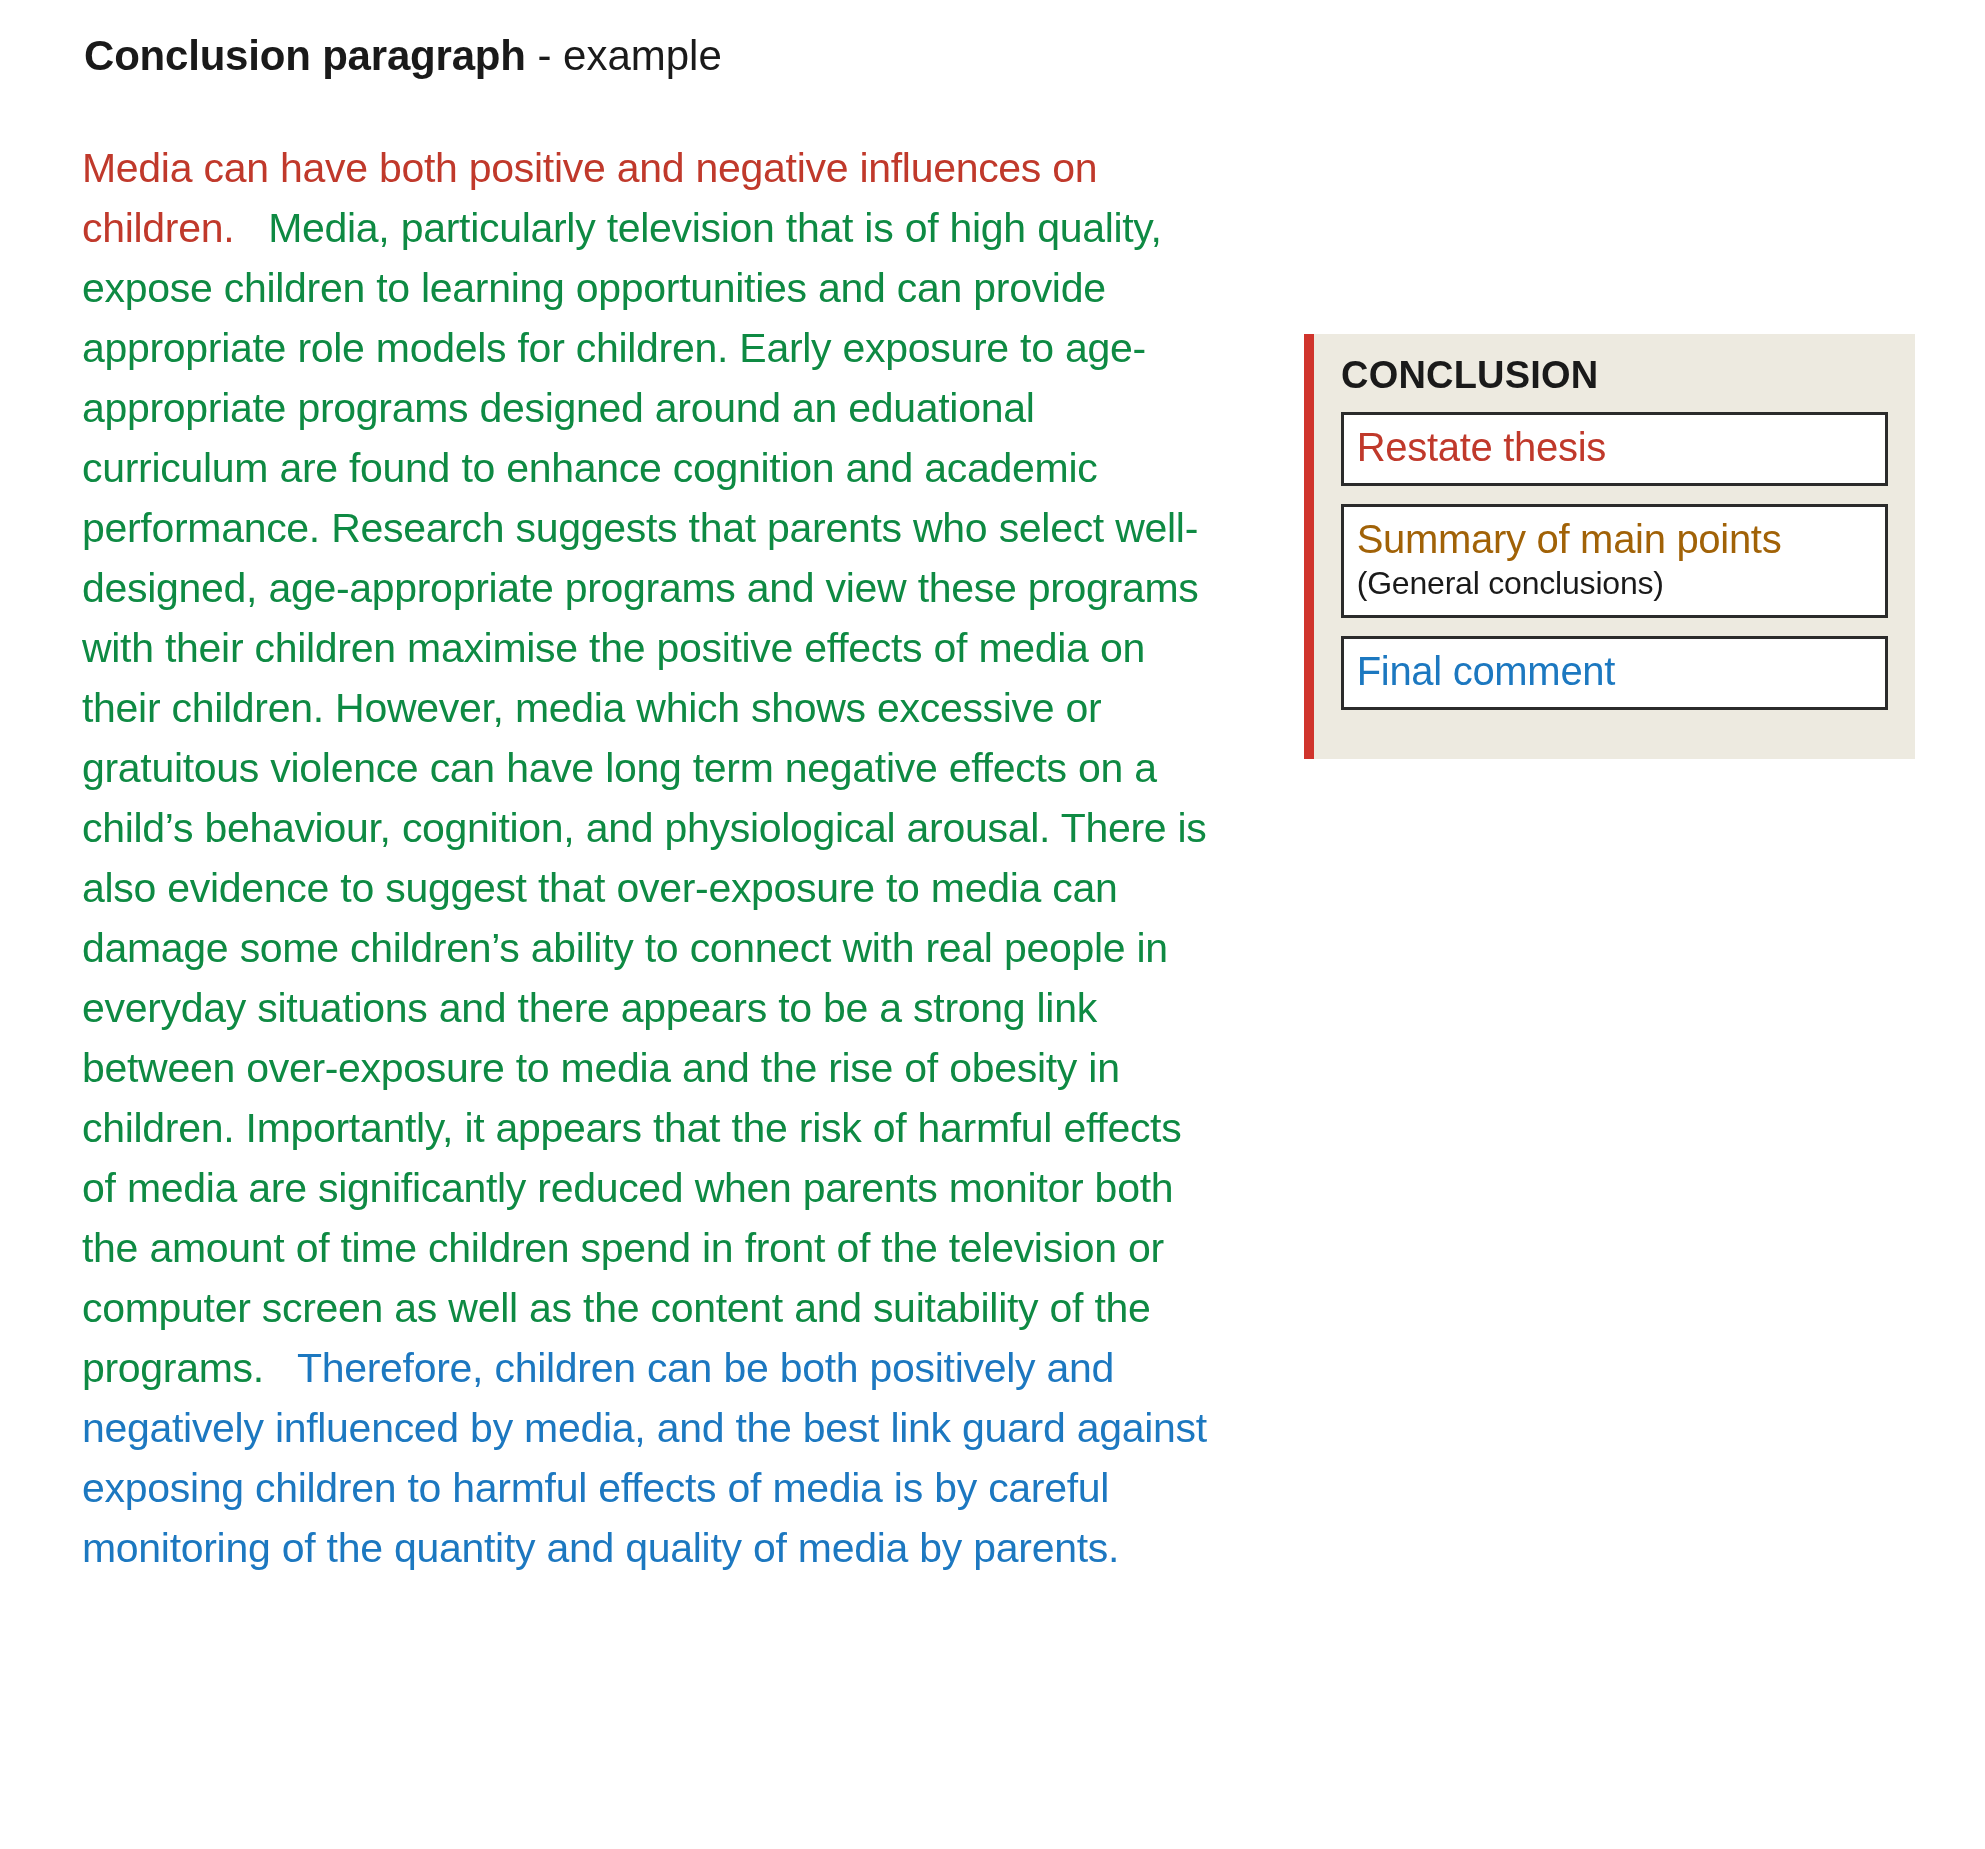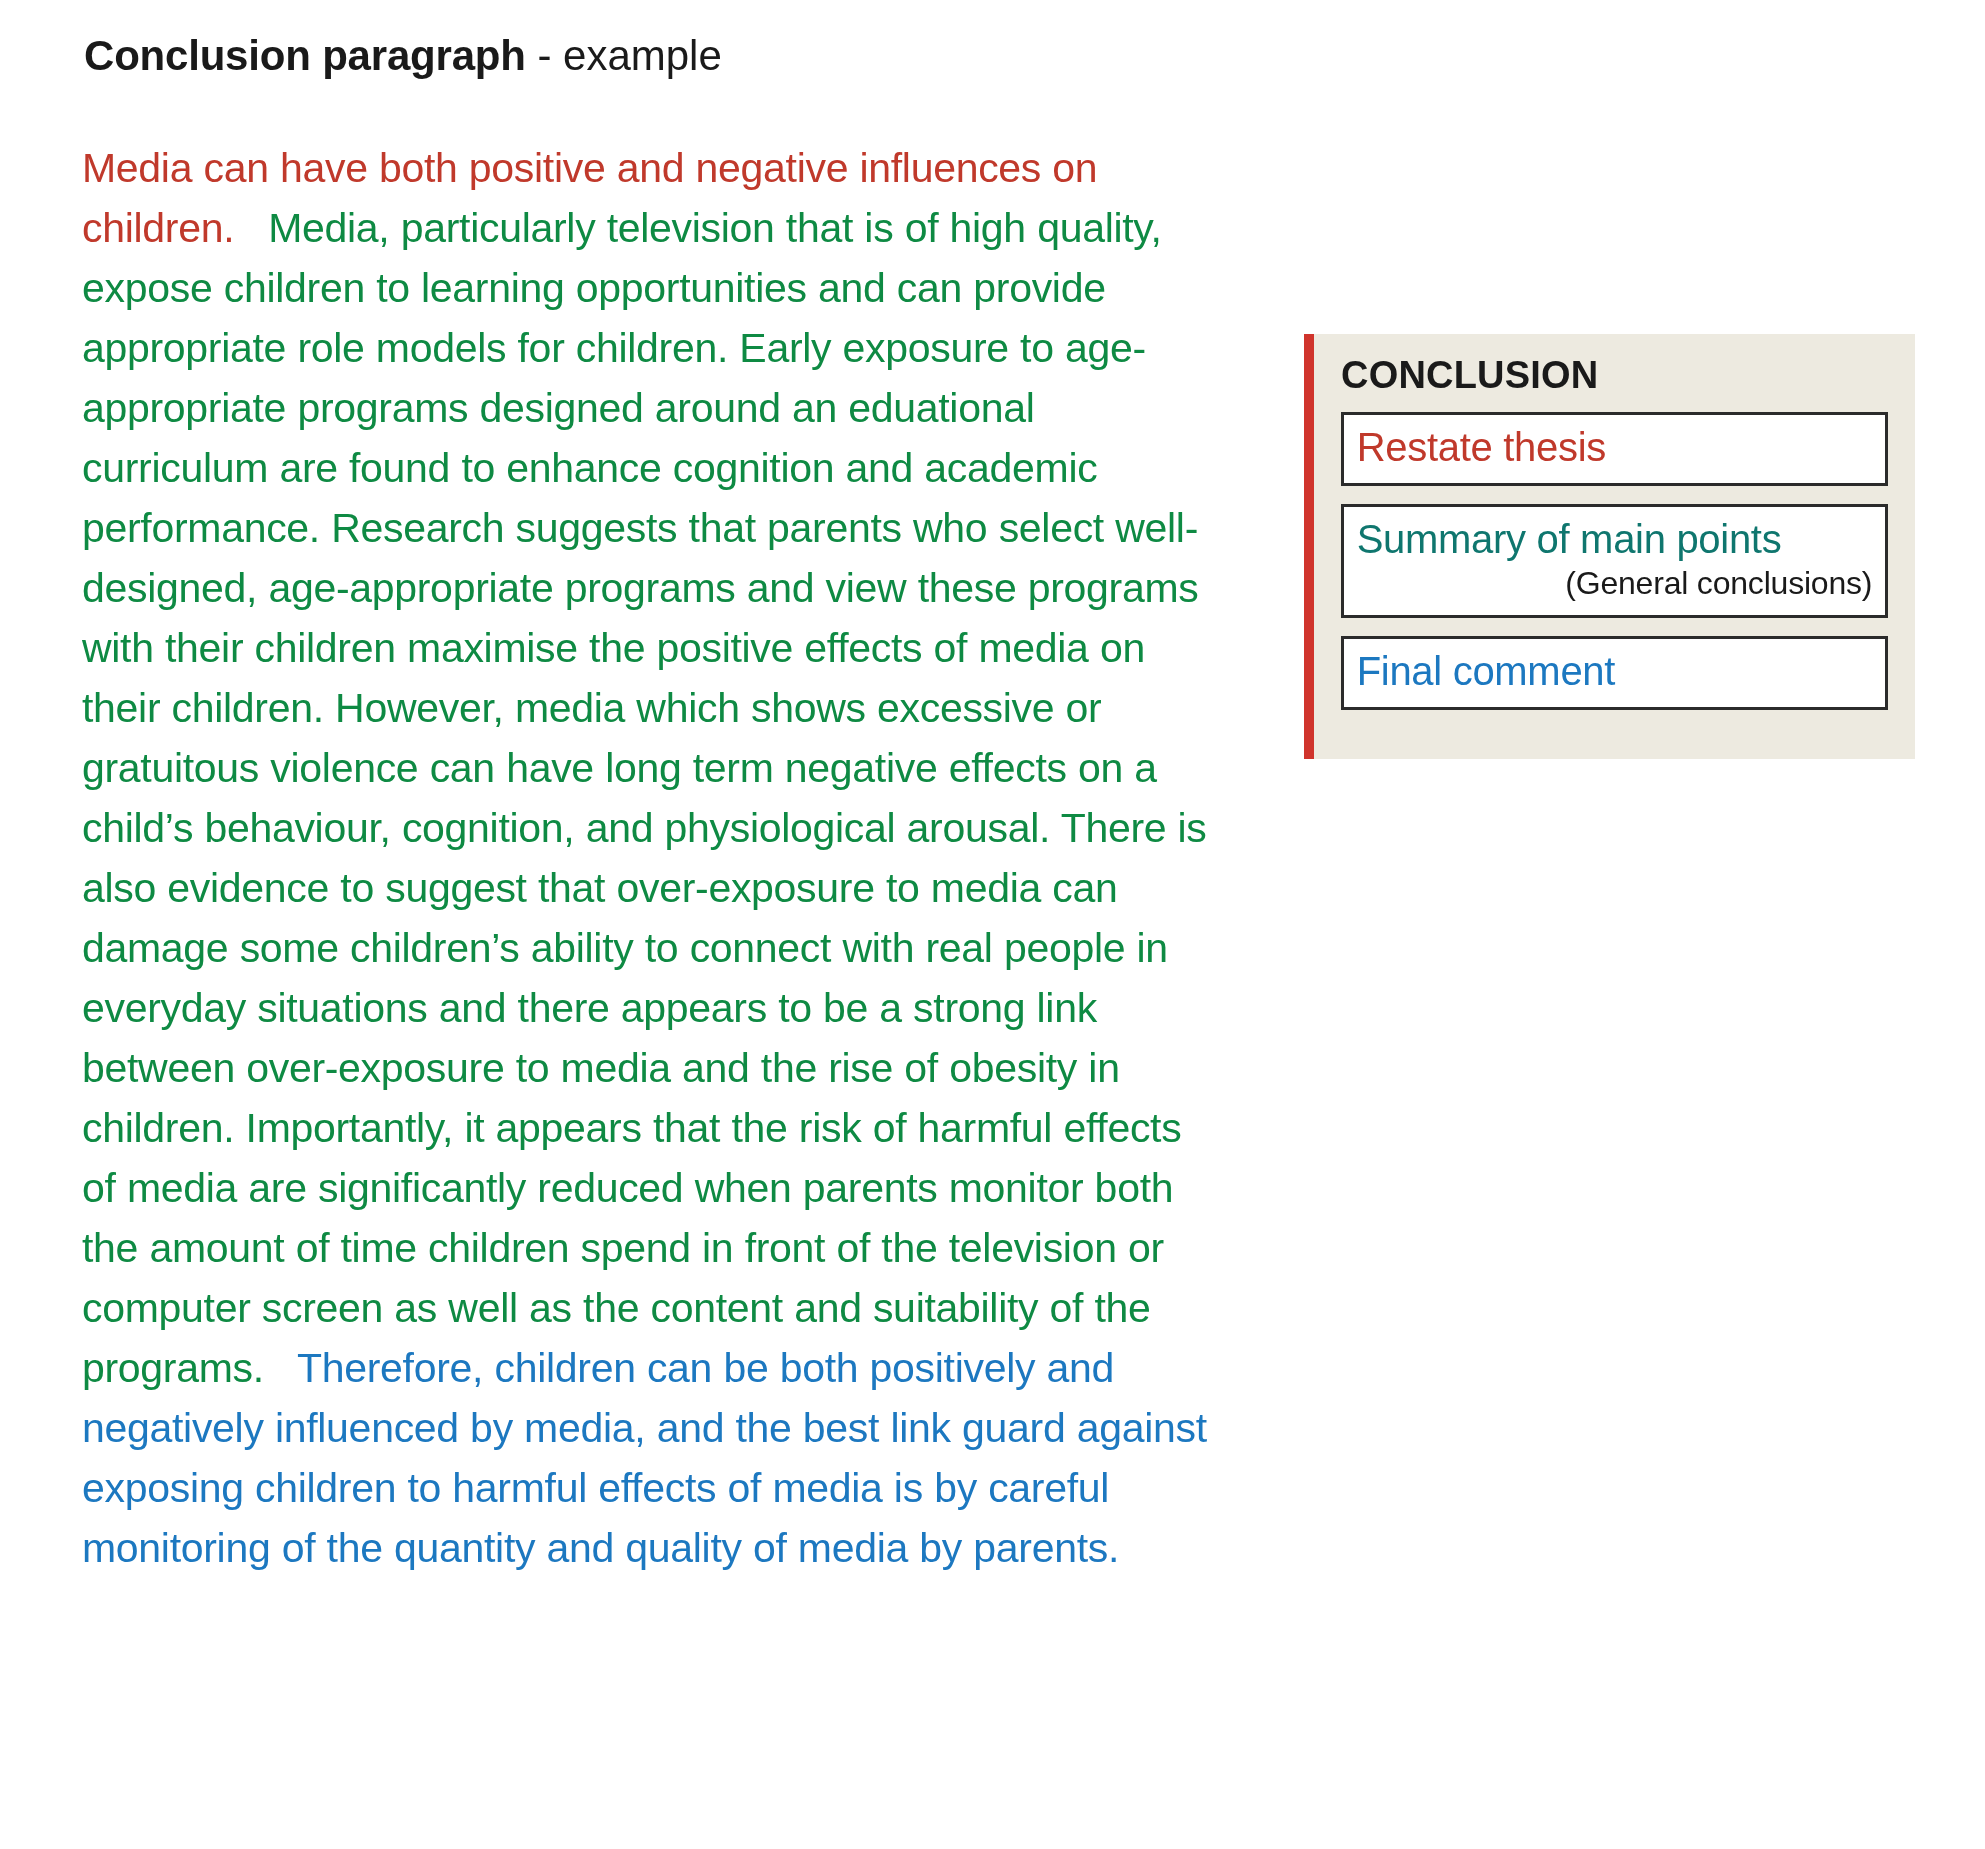--- a/index.html
+++ b/index.html
@@ -83,29 +83,28 @@
     margin-bottom: 17.3px;
   }
   .callout-box:last-child { margin-bottom: 16px; }
   .box-title {
     font-size: 40px;
     line-height: 1.16;
     letter-spacing: -0.3px;
     margin: 0;
   }
   .box-title.red   { color: #C0392B; }
-  .box-title.green { color: #0f766e; }
+  .box-title.green { color: #a16207; }
   .box-title.blue  { color: #1C78C0; }
   .box-note {
     font-size: 32px;
     line-height: 1.22;
     color: #1a1a1a;
     letter-spacing: -0.2px;
     margin: 1.8px 0 0 0;
-    text-align: right;
   }
 </style>
 </head>
 <body>
 
 <div class="page">
 
   <div class="heading">
     <span class="heading-main">Conclusion paragraph</span><span class="heading-sub"> - example</span>
   </div>

